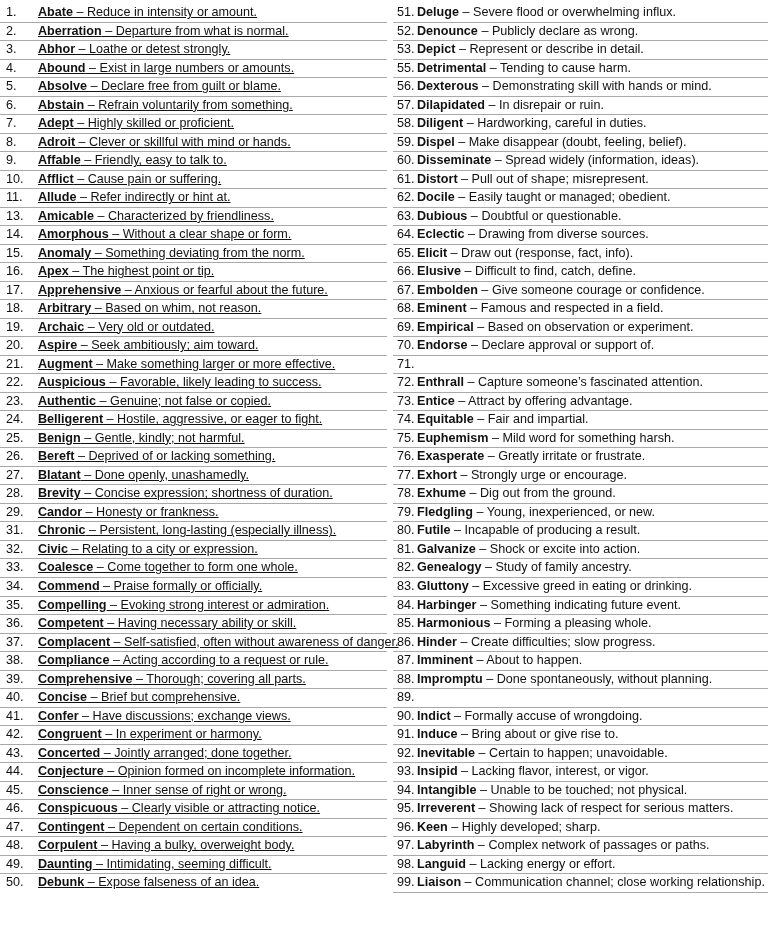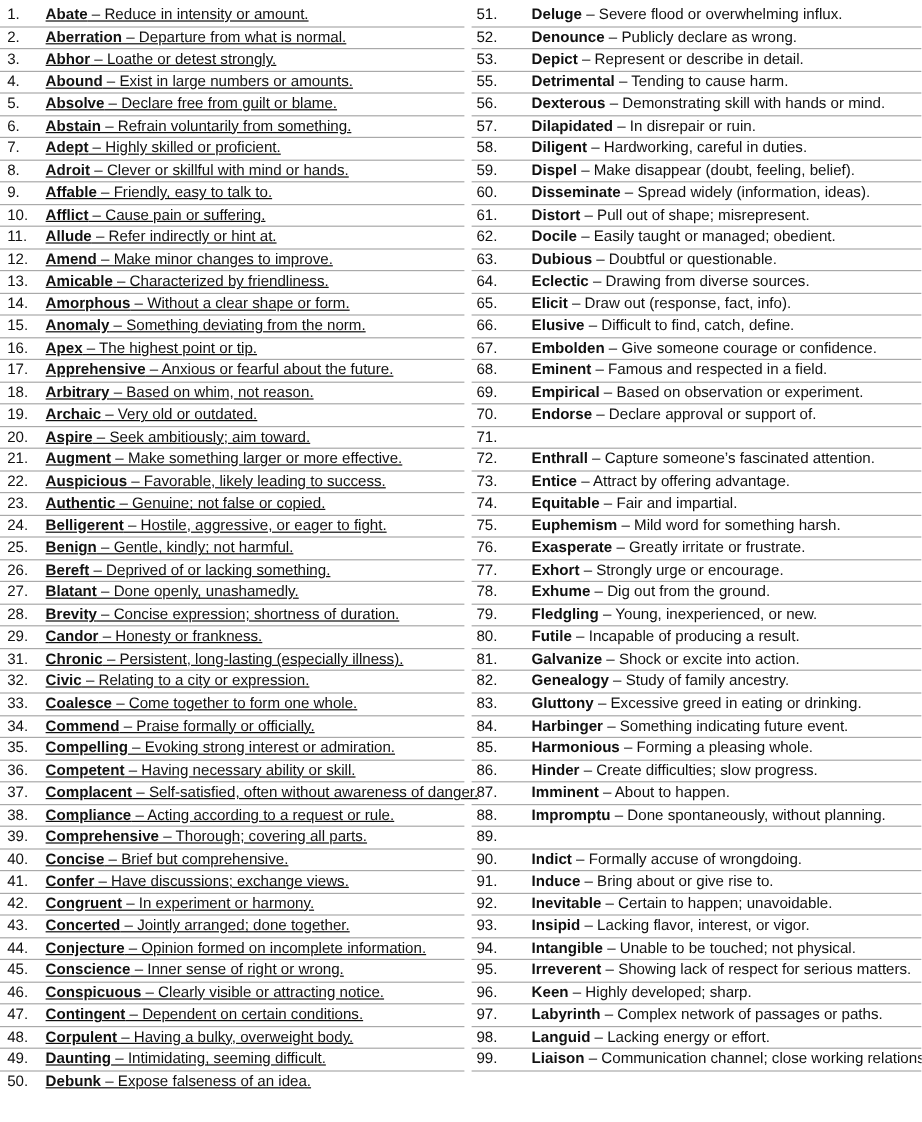--- a/index.html
+++ b/index.html
@@ -16,21 +16,21 @@
     position: relative; height: 18.53px; box-sizing: border-box;
     border-bottom: 1.5px solid #a9a9a9;
     font-size: 12.6px; line-height: 17px; white-space: nowrap;
   }
   .row.last { border-bottom: none; }
   .num { position: absolute; top: 0; }
   .left .num { left: 6px; }
   .right .num { left: 4px; }
   .text { position: absolute; top: 0; }
   .left .text { left: 38px; text-decoration: underline; }
-  .right .text { left: 50px; }
+  .right .text { left: 24px; }
   .word { font-weight: bold; }
 </style>
 </head>
 <body>
 
 <div class="col left" id="col0">
     <div class="row">
     <span class="num">1.</span>
     <span class="text"><span class="word">Abate</span><span class="def"> – Reduce in intensity or amount.</span></span>
   </div>
@@ -68,24 +68,20 @@
   </div>
     <div class="row">
     <span class="num">10.</span>
     <span class="text"><span class="word">Afflict</span><span class="def"> – Cause pain or suffering.</span></span>
   </div>
     <div class="row">
     <span class="num">11.</span>
     <span class="text"><span class="word">Allude</span><span class="def"> – Refer indirectly or hint at.</span></span>
   </div>
     <div class="row">
-    <span class="num">12.</span>
-    <span class="text"><span class="word">Amend</span><span class="def"> – Make minor changes to improve.</span></span>
-  </div>
-    <div class="row">
     <span class="num">13.</span>
     <span class="text"><span class="word">Amicable</span><span class="def"> – Characterized by friendliness.</span></span>
   </div>
     <div class="row">
     <span class="num">14.</span>
     <span class="text"><span class="word">Amorphous</span><span class="def"> – Without a clear shape or form.</span></span>
   </div>
     <div class="row">
     <span class="num">15.</span>
     <span class="text"><span class="word">Anomaly</span><span class="def"> – Something deviating from the norm.</span></span>

